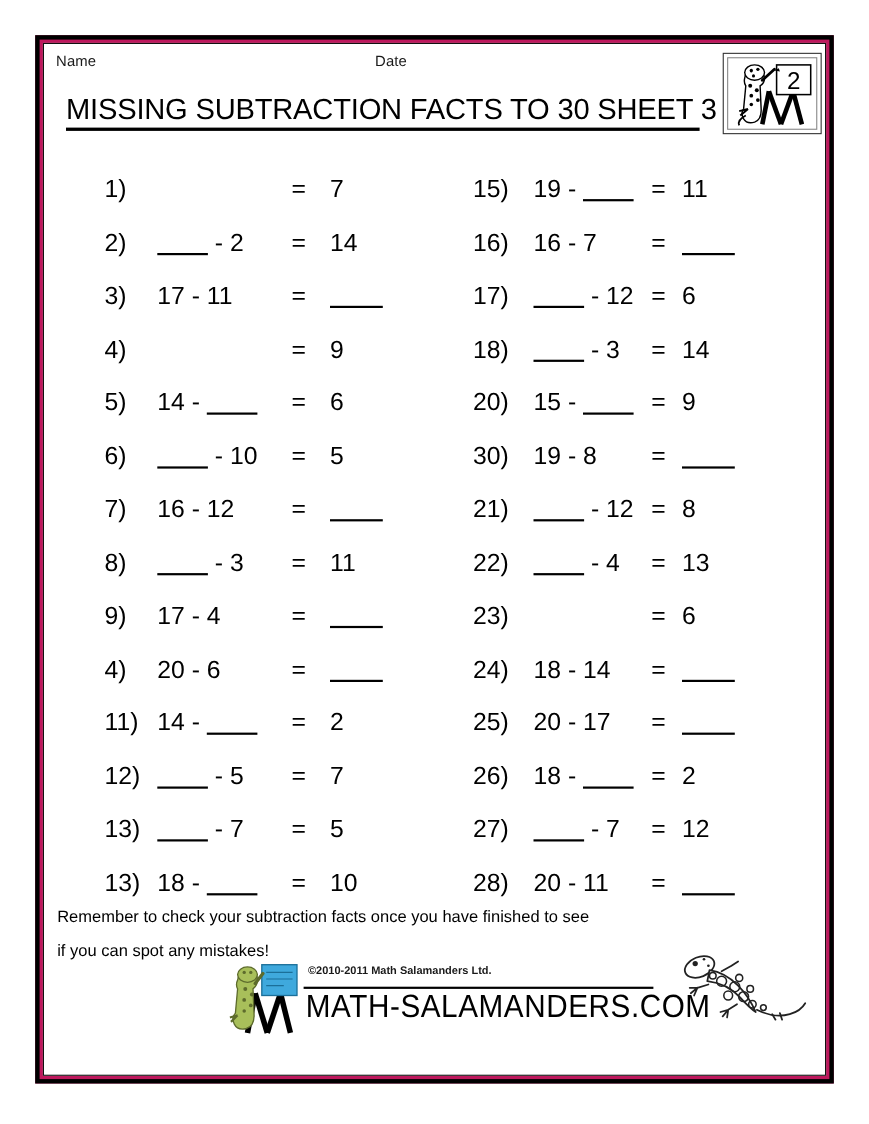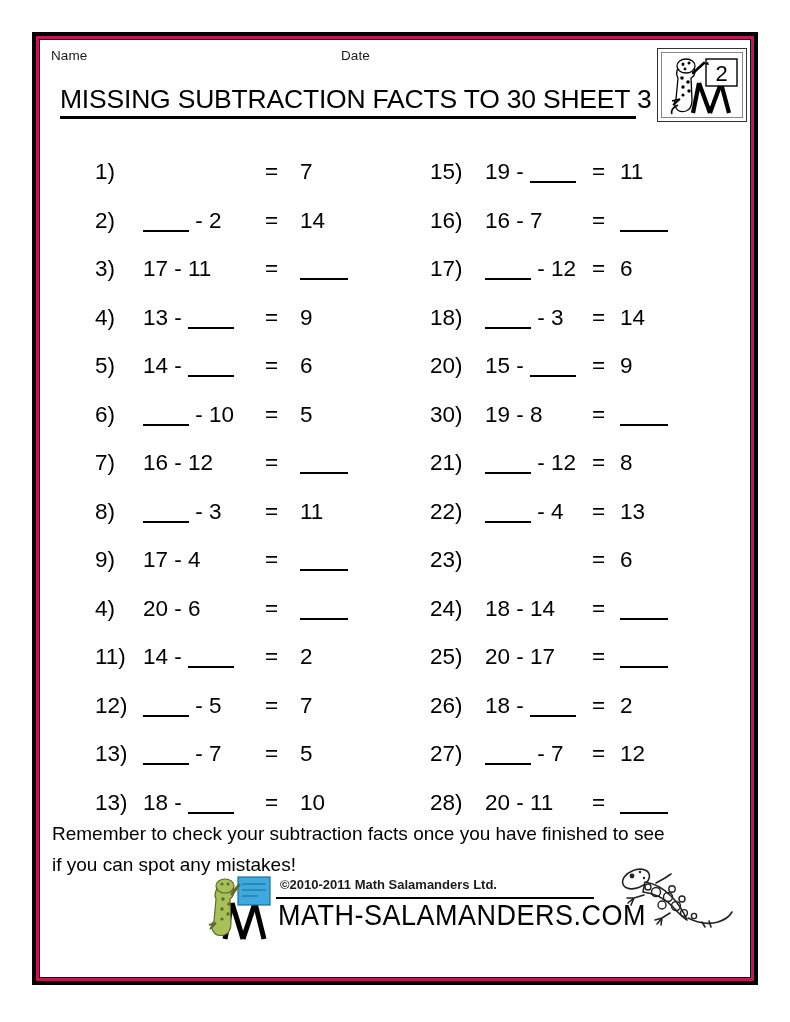--- a/index.html
+++ b/index.html
@@ -158,21 +158,21 @@
     height: 24px;
   }
   .p-ans .blank { width: 48px; }
 
   
   #note {
     position: absolute;
     left: 12px;
     top: 778px;
     width: 696px;
-    font-size: 19px;
+    font-size: 15px;
     line-height: 31px;
     color: #000000;
     font-family: "Liberation Sans", sans-serif;
   }
   #note-line-2 { display: block; }
 
   
   #footer {
     position: absolute;
     left: 0;
@@ -184,21 +184,21 @@
     position: absolute;
     left: 168px;
     top: 0px;
     width: 400px;
     height: 78px;
   }
   #copyright {
     position: absolute;
     left: 72px;
     top: 6px;
-    font-size: 13px;
+    font-size: 10px;
     font-weight: bold;
     color: #1a1a1a;
     white-space: nowrap;
     font-family: "Liberation Sans", sans-serif;
   }
   #copy-rule {
     position: absolute;
     left: 68px;
     top: 26px;
     width: 318px;
@@ -300,21 +300,20 @@
             <span class="p-ans"><span>14</span></span>
           </div>
           <div class="prob-row">
             <span class="p-num">3)</span>
             <span class="p-expr"><span>17</span><span> - </span><span>11</span></span>
             <span class="p-eq">=</span>
             <span class="p-ans"><span class="blank"></span></span>
           </div>
           <div class="prob-row">
             <span class="p-num">4)</span>
-            <span class="p-expr"><span>13</span><span> - </span><span class="blank"></span></span>
             <span class="p-eq">=</span>
             <span class="p-ans"><span>9</span></span>
           </div>
           <div class="prob-row">
             <span class="p-num">5)</span>
             <span class="p-expr"><span>14</span><span> - </span><span class="blank"></span></span>
             <span class="p-eq">=</span>
             <span class="p-ans"><span>6</span></span>
           </div>
           <div class="prob-row">

